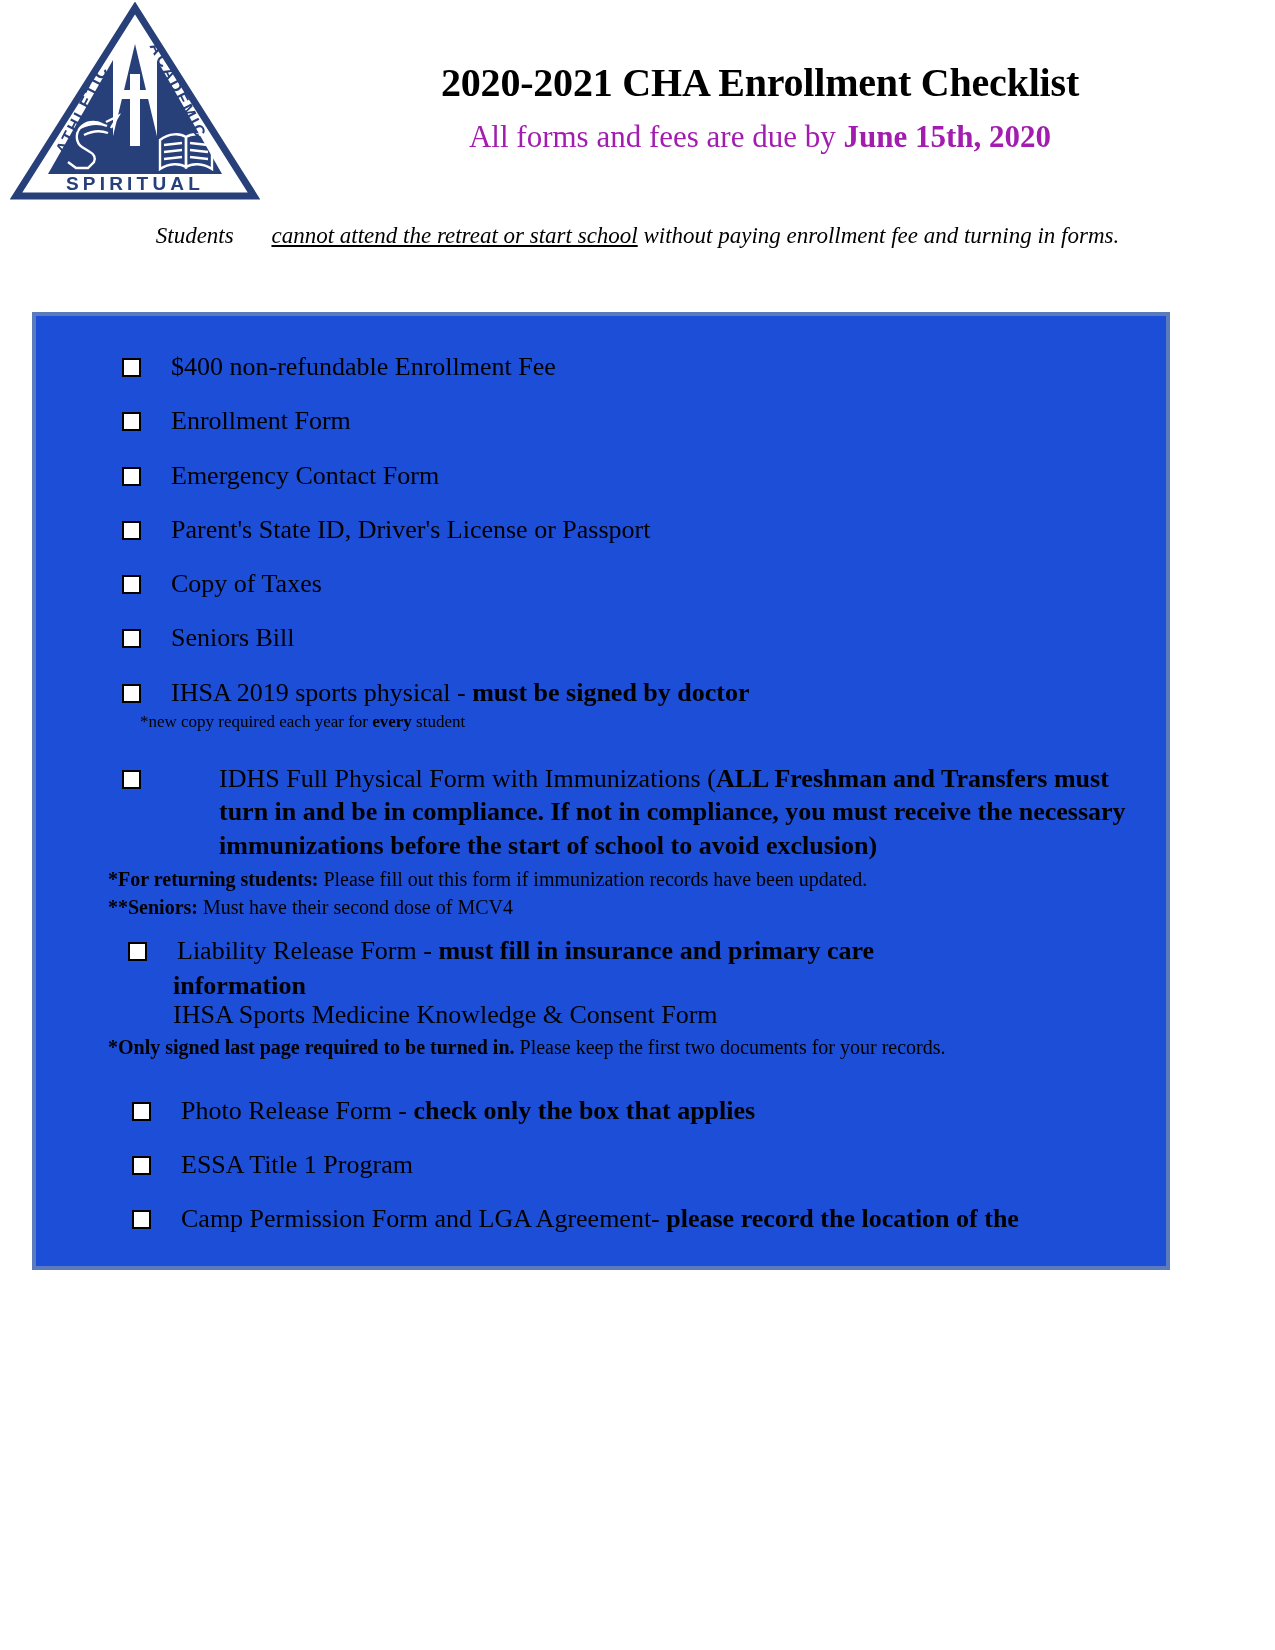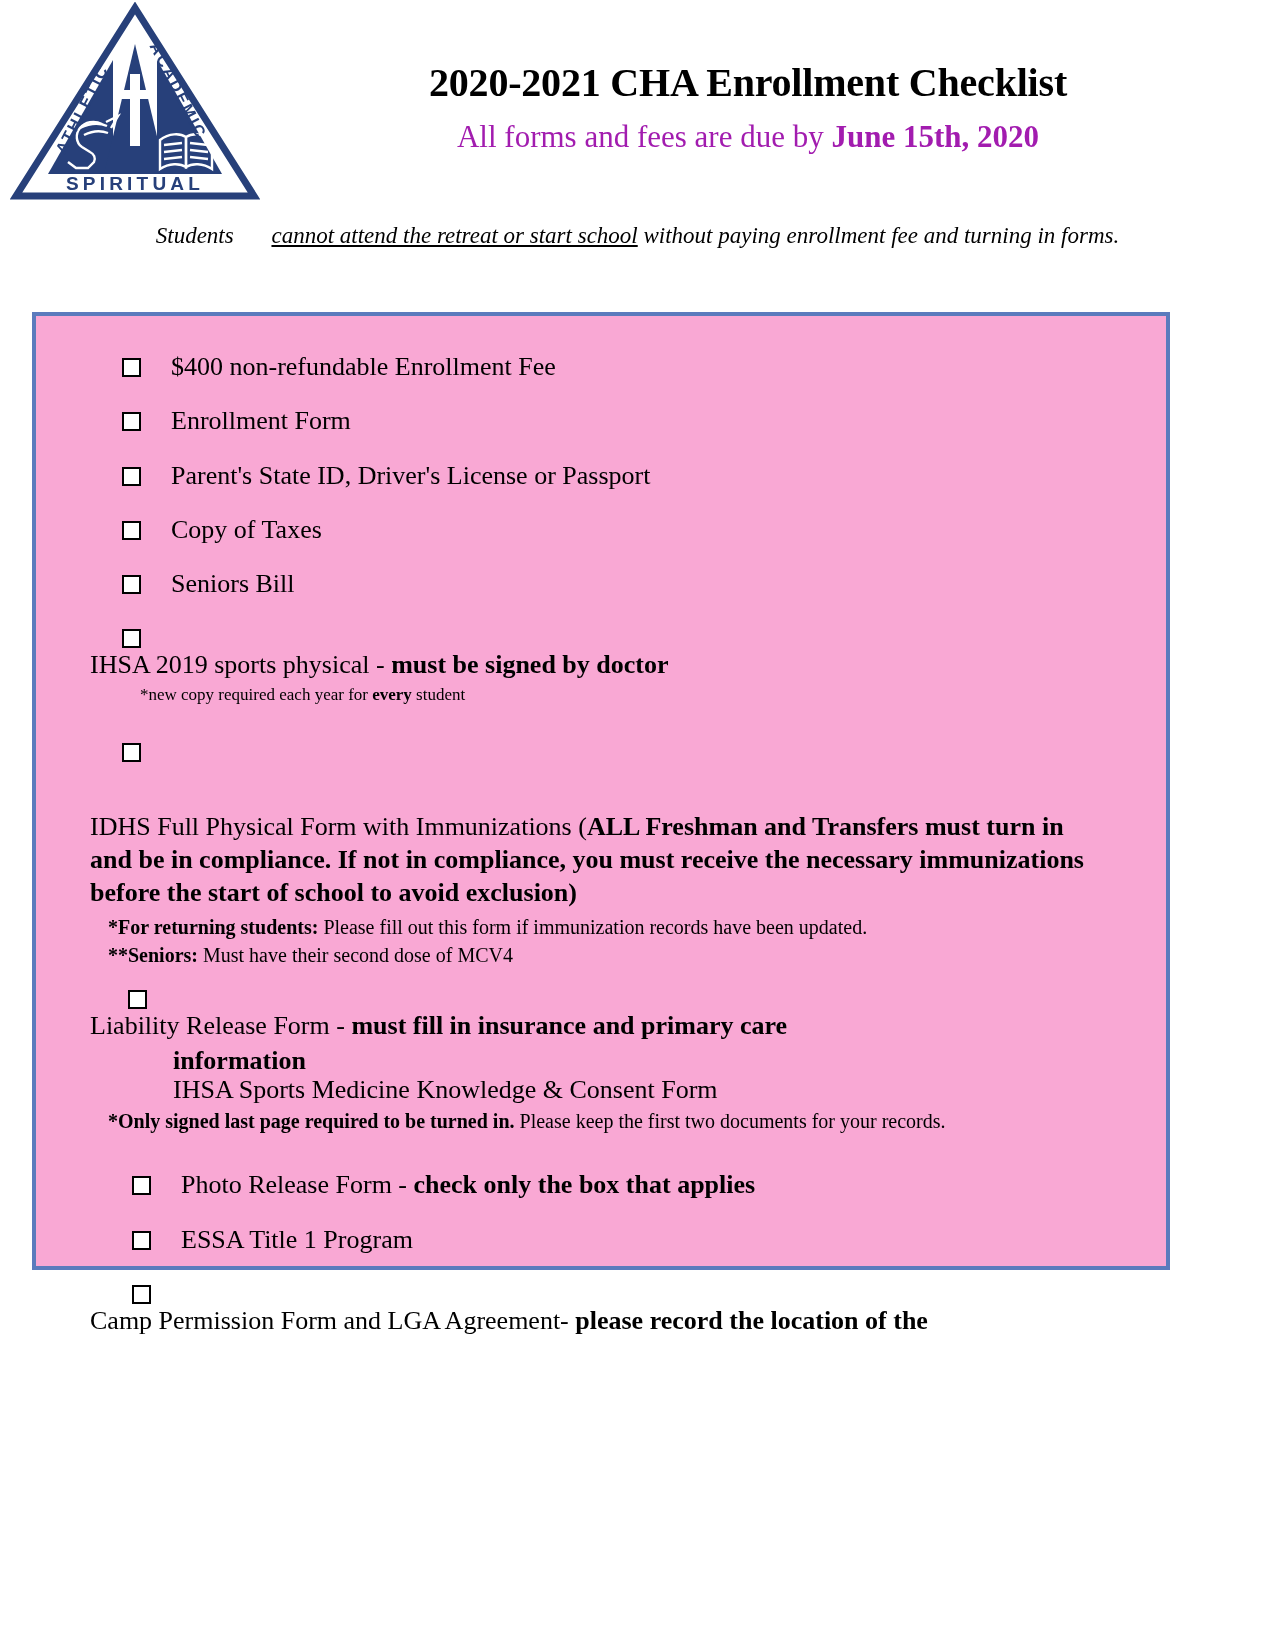--- a/index.html
+++ b/index.html
@@ -23,21 +23,21 @@
   }
   .logo {
     position: absolute;
     left: 10px;
     top: 2px;
     width: 250px;
     height: 200px;
   }
   .title-block {
     position: absolute;
-    left: 248px;
+    left: 260px;
     top: 0;
     width: 1000px;
     text-align: center;
   }
   .doc-title {
     font-size: 40px;
     font-weight: bold;
     letter-spacing: -0.2px;
     margin-top: 62px;
     line-height: 1.05;
@@ -67,33 +67,33 @@
 
   
   .checklist-box {
     position: absolute;
     left: 32px;
     top: 312px;
     width: 1138px;
     height: 958px;
     border: 4px solid #5b7bbd;
     box-sizing: border-box;
-    background: #f9a8d4;
+    background: #1d4ed8;
   }
   .checklist-inner {
     padding: 34px 24px 0 24px;
   }
 
   
   .item {
     display: flex;
     align-items: flex-start;
     margin-bottom: 21px;
   }
-  .item.tight { margin-bottom: 4px; flex-direction: column; }
+  .item.tight { margin-bottom: 4px; }
   .item.gap-lg { margin-top: 30px; gap: 48px; }
 
   .cbox {
     flex: 0 0 auto;
     width: 19px;
     height: 19px;
     border: 2.3px solid #000;
     margin-top: 8px;
     background: #fff;
     box-sizing: border-box;
@@ -209,20 +209,24 @@
     <div class="item">
       <div class="cbox ind-0"></div>
       <div class="item-text">$400 non-refundable Enrollment Fee</div>
     </div>
 
     <div class="item">
       <div class="cbox ind-0"></div>
       <div class="item-text">Enrollment Form</div>
     </div>
 
+    <div class="item">
+      <div class="cbox ind-0"></div>
+      <div class="item-text">Emergency Contact Form</div>
+    </div>
 
     <div class="item">
       <div class="cbox ind-0"></div>
       <div class="item-text">Parent's State ID, Driver's License or Passport</div>
     </div>
 
     <div class="item">
       <div class="cbox ind-0"></div>
       <div class="item-text">Copy of Taxes</div>
     </div>

